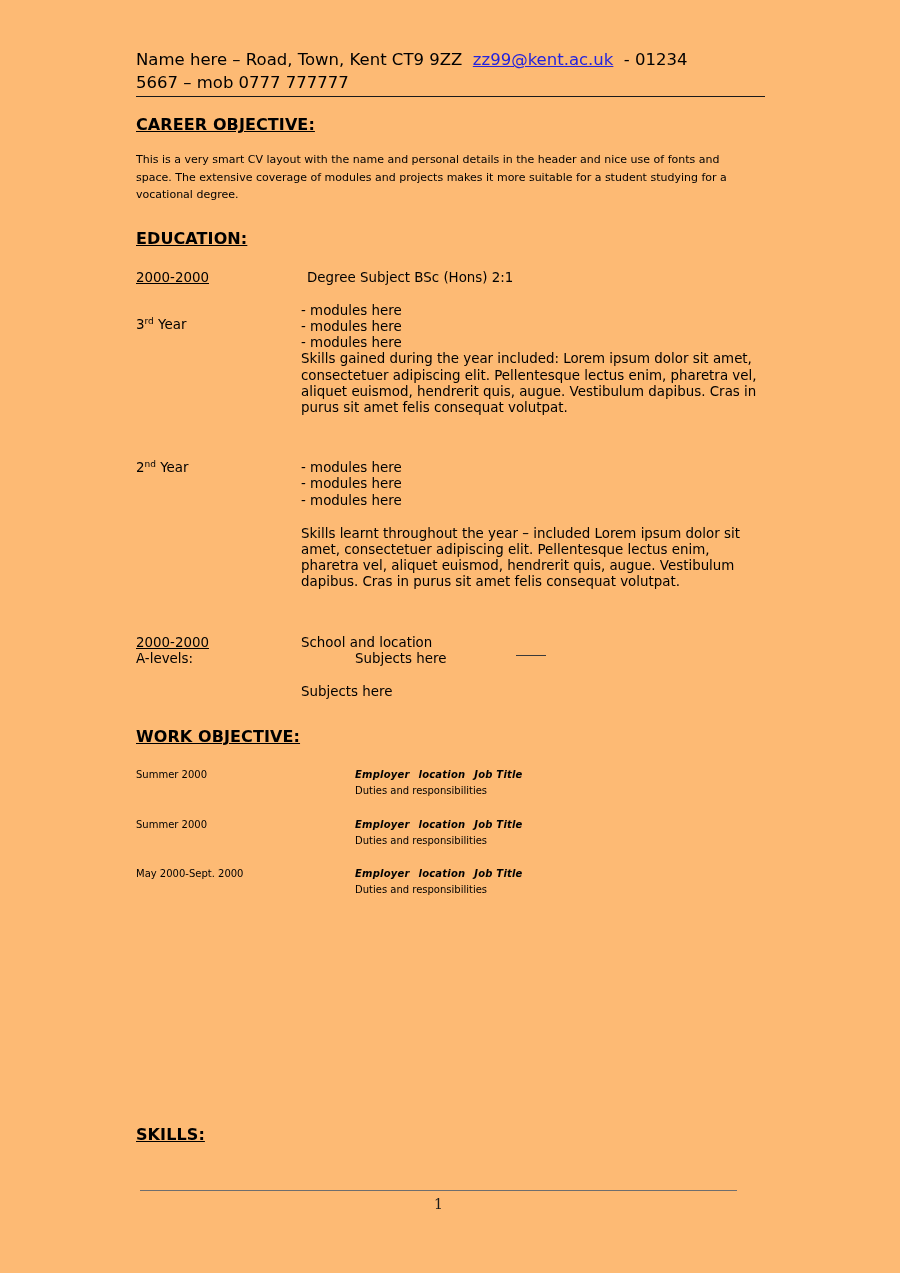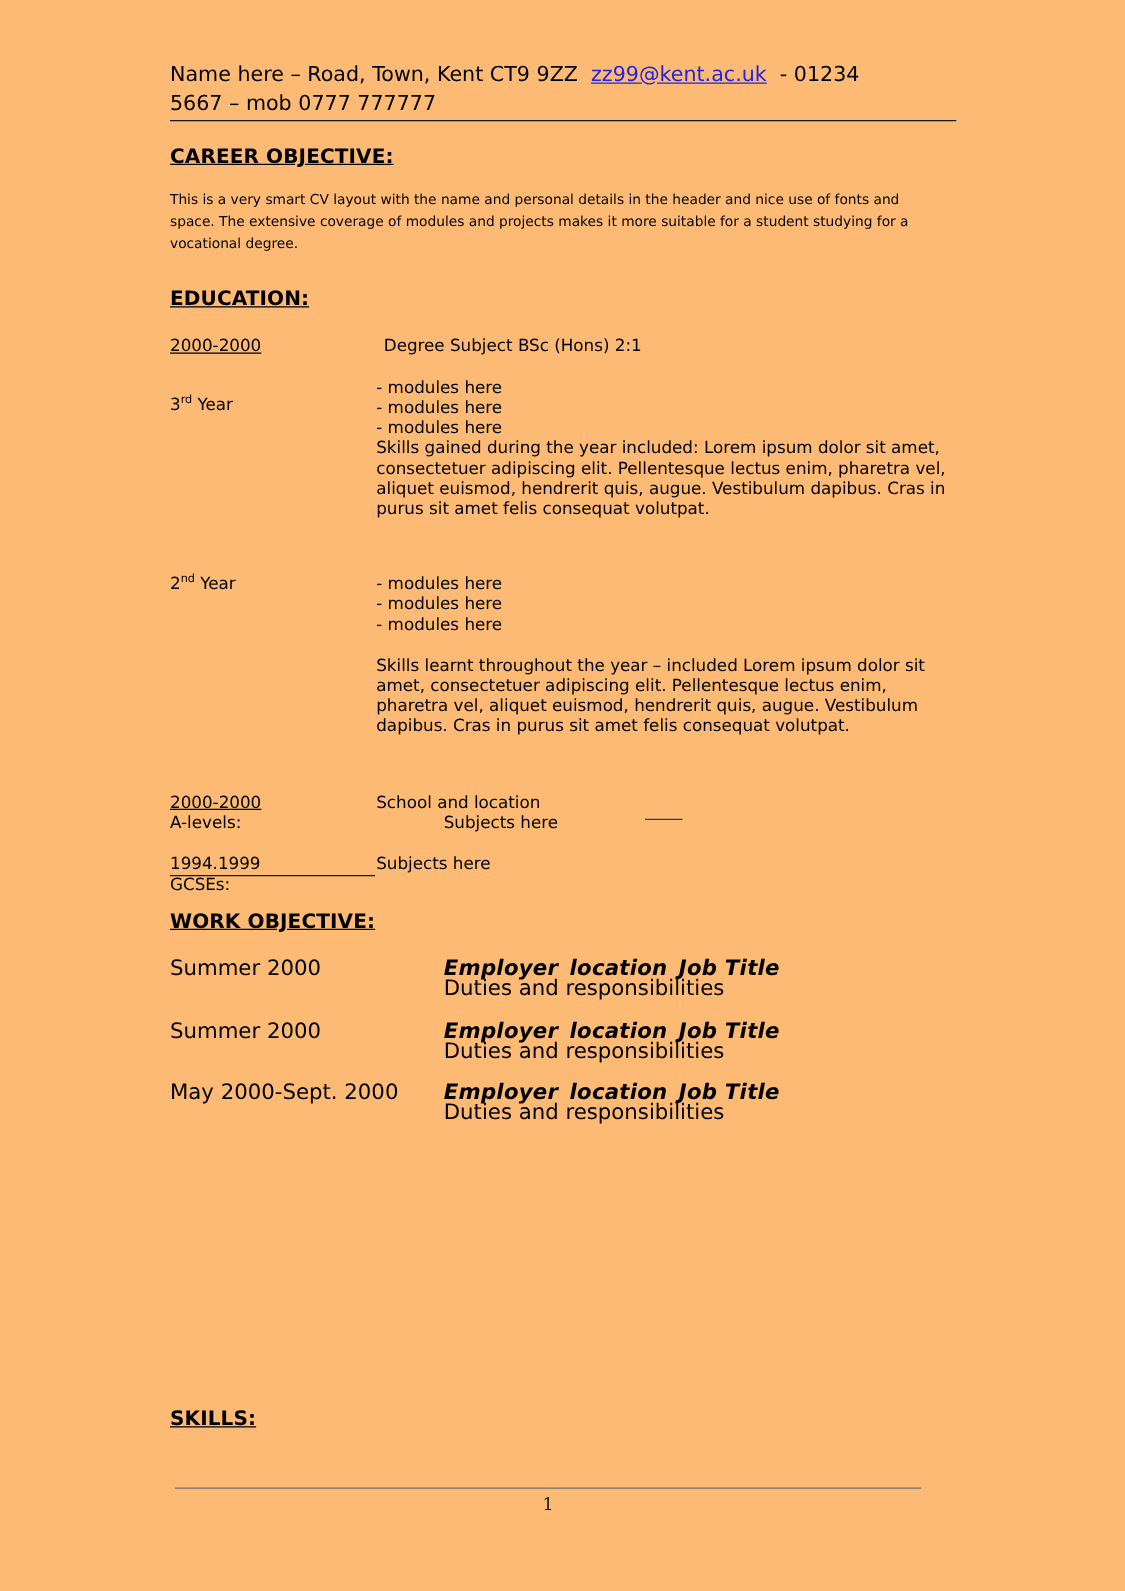--- a/index.html
+++ b/index.html
@@ -104,21 +104,21 @@
     border-bottom: 1.6px solid #3a3a3a;
   }
   .gcse-block { margin-top: 17px; position: relative; }
   .gcse-date-underline {
     display: inline-block;
     width: 164px;
     border-bottom: 1.3px solid #1a1a1a;
   }
 
   
-  .work-row { margin-top: 17px; position: relative; font-size: 17px; line-height: 16.2px; }
+  .work-row { margin-top: 17px; position: relative; font-size: 10px; line-height: 16.2px; }
   .work-left { position: absolute; left: 0; top: 0; width: 219px; }
   .work-right { margin-left: 219px; }
   .job-title { font-weight: bold; letter-spacing: 0.2px; font-style: italic; }
   .job-title .gap { display: inline-block; width: 9px; }
   .work-first { margin-top: 21px; }
 
   
   .skills-anchor { position: absolute; left: 136px; top: 1125px; }
   .footer-rule {
     position: absolute;
@@ -189,24 +189,20 @@
         <div>A-levels:</div>
       </div>
       <div class="col-right">
         <div>School and location</div>
         <div class="school-sub">Subjects here</div>
       </div>
       <div class="frag-underline"></div>
     </div>
 
     <div class="row gcse-block">
-      <div class="col-left">
-        <div><span class="gcse-date-underline">1994.1999</span></div>
-        <div>GCSEs:</div>
-      </div>
       <div class="col-right">
         <div>Subjects here</div>
       </div>
     </div>
 
     <div class="section-title sec-work">WORK OBJECTIVE:</div>
 
     <div class="work-row work-first">
       <div class="work-left">Summer 2000</div>
       <div class="work-right">

